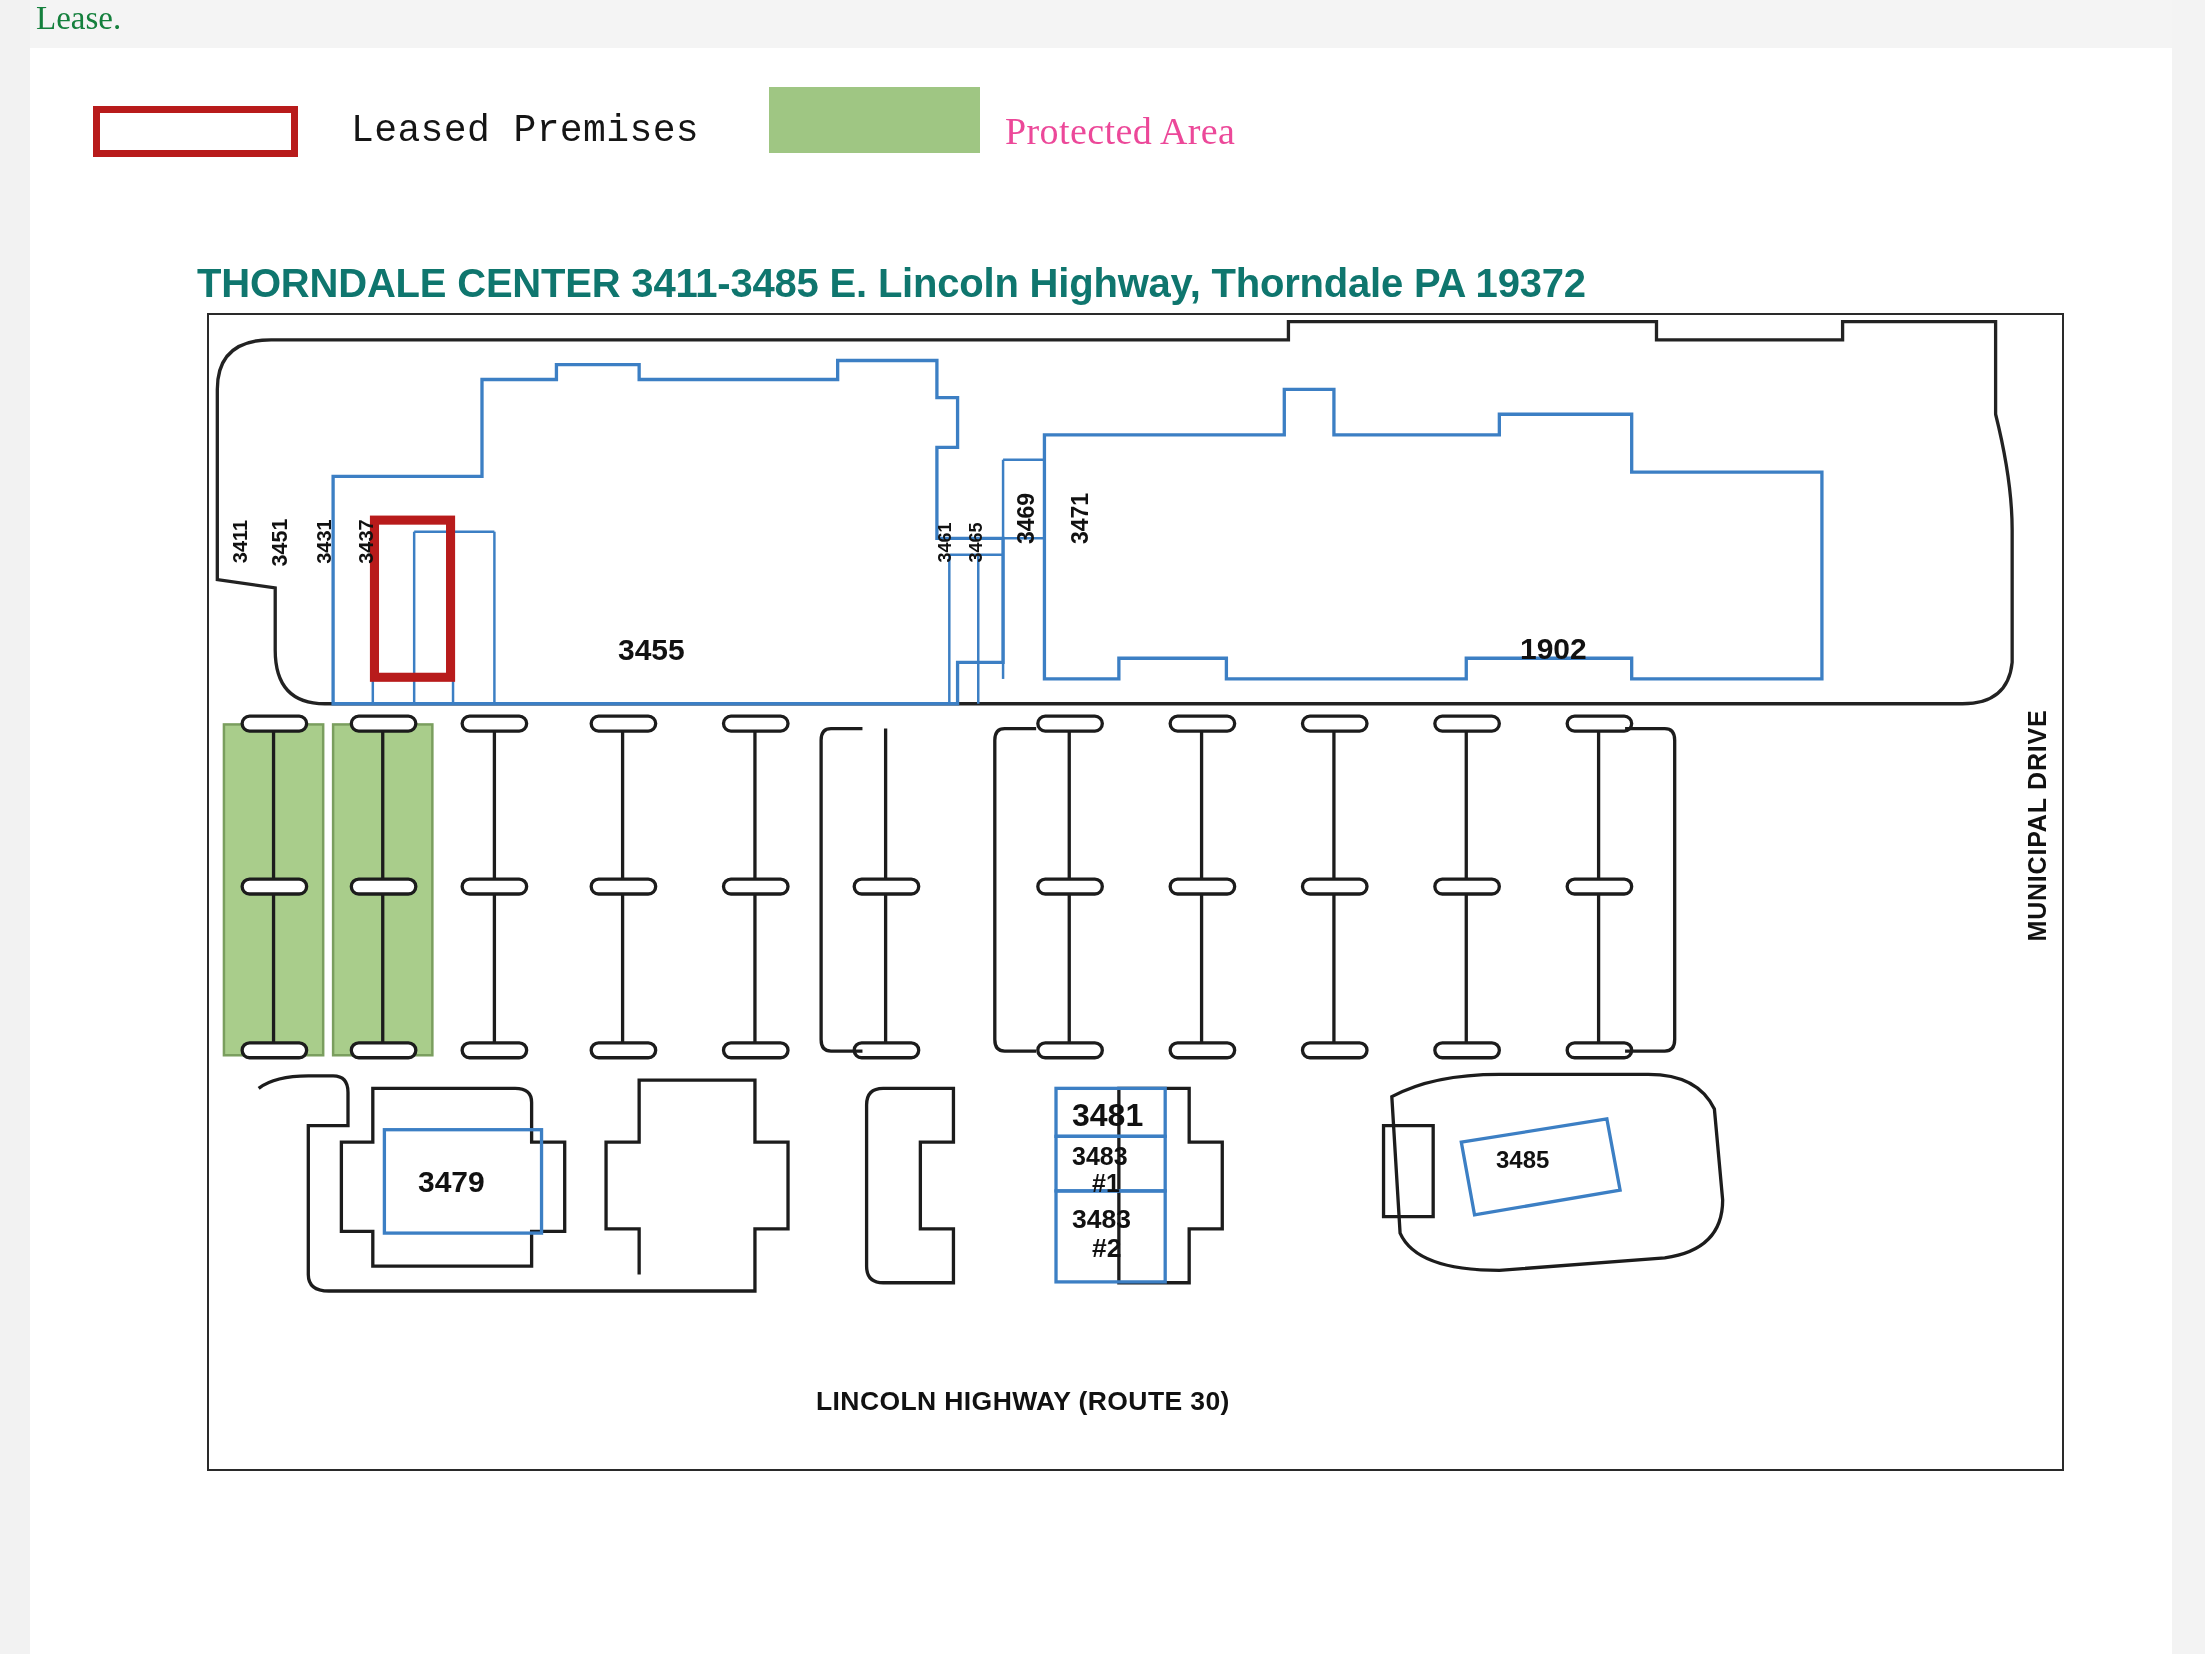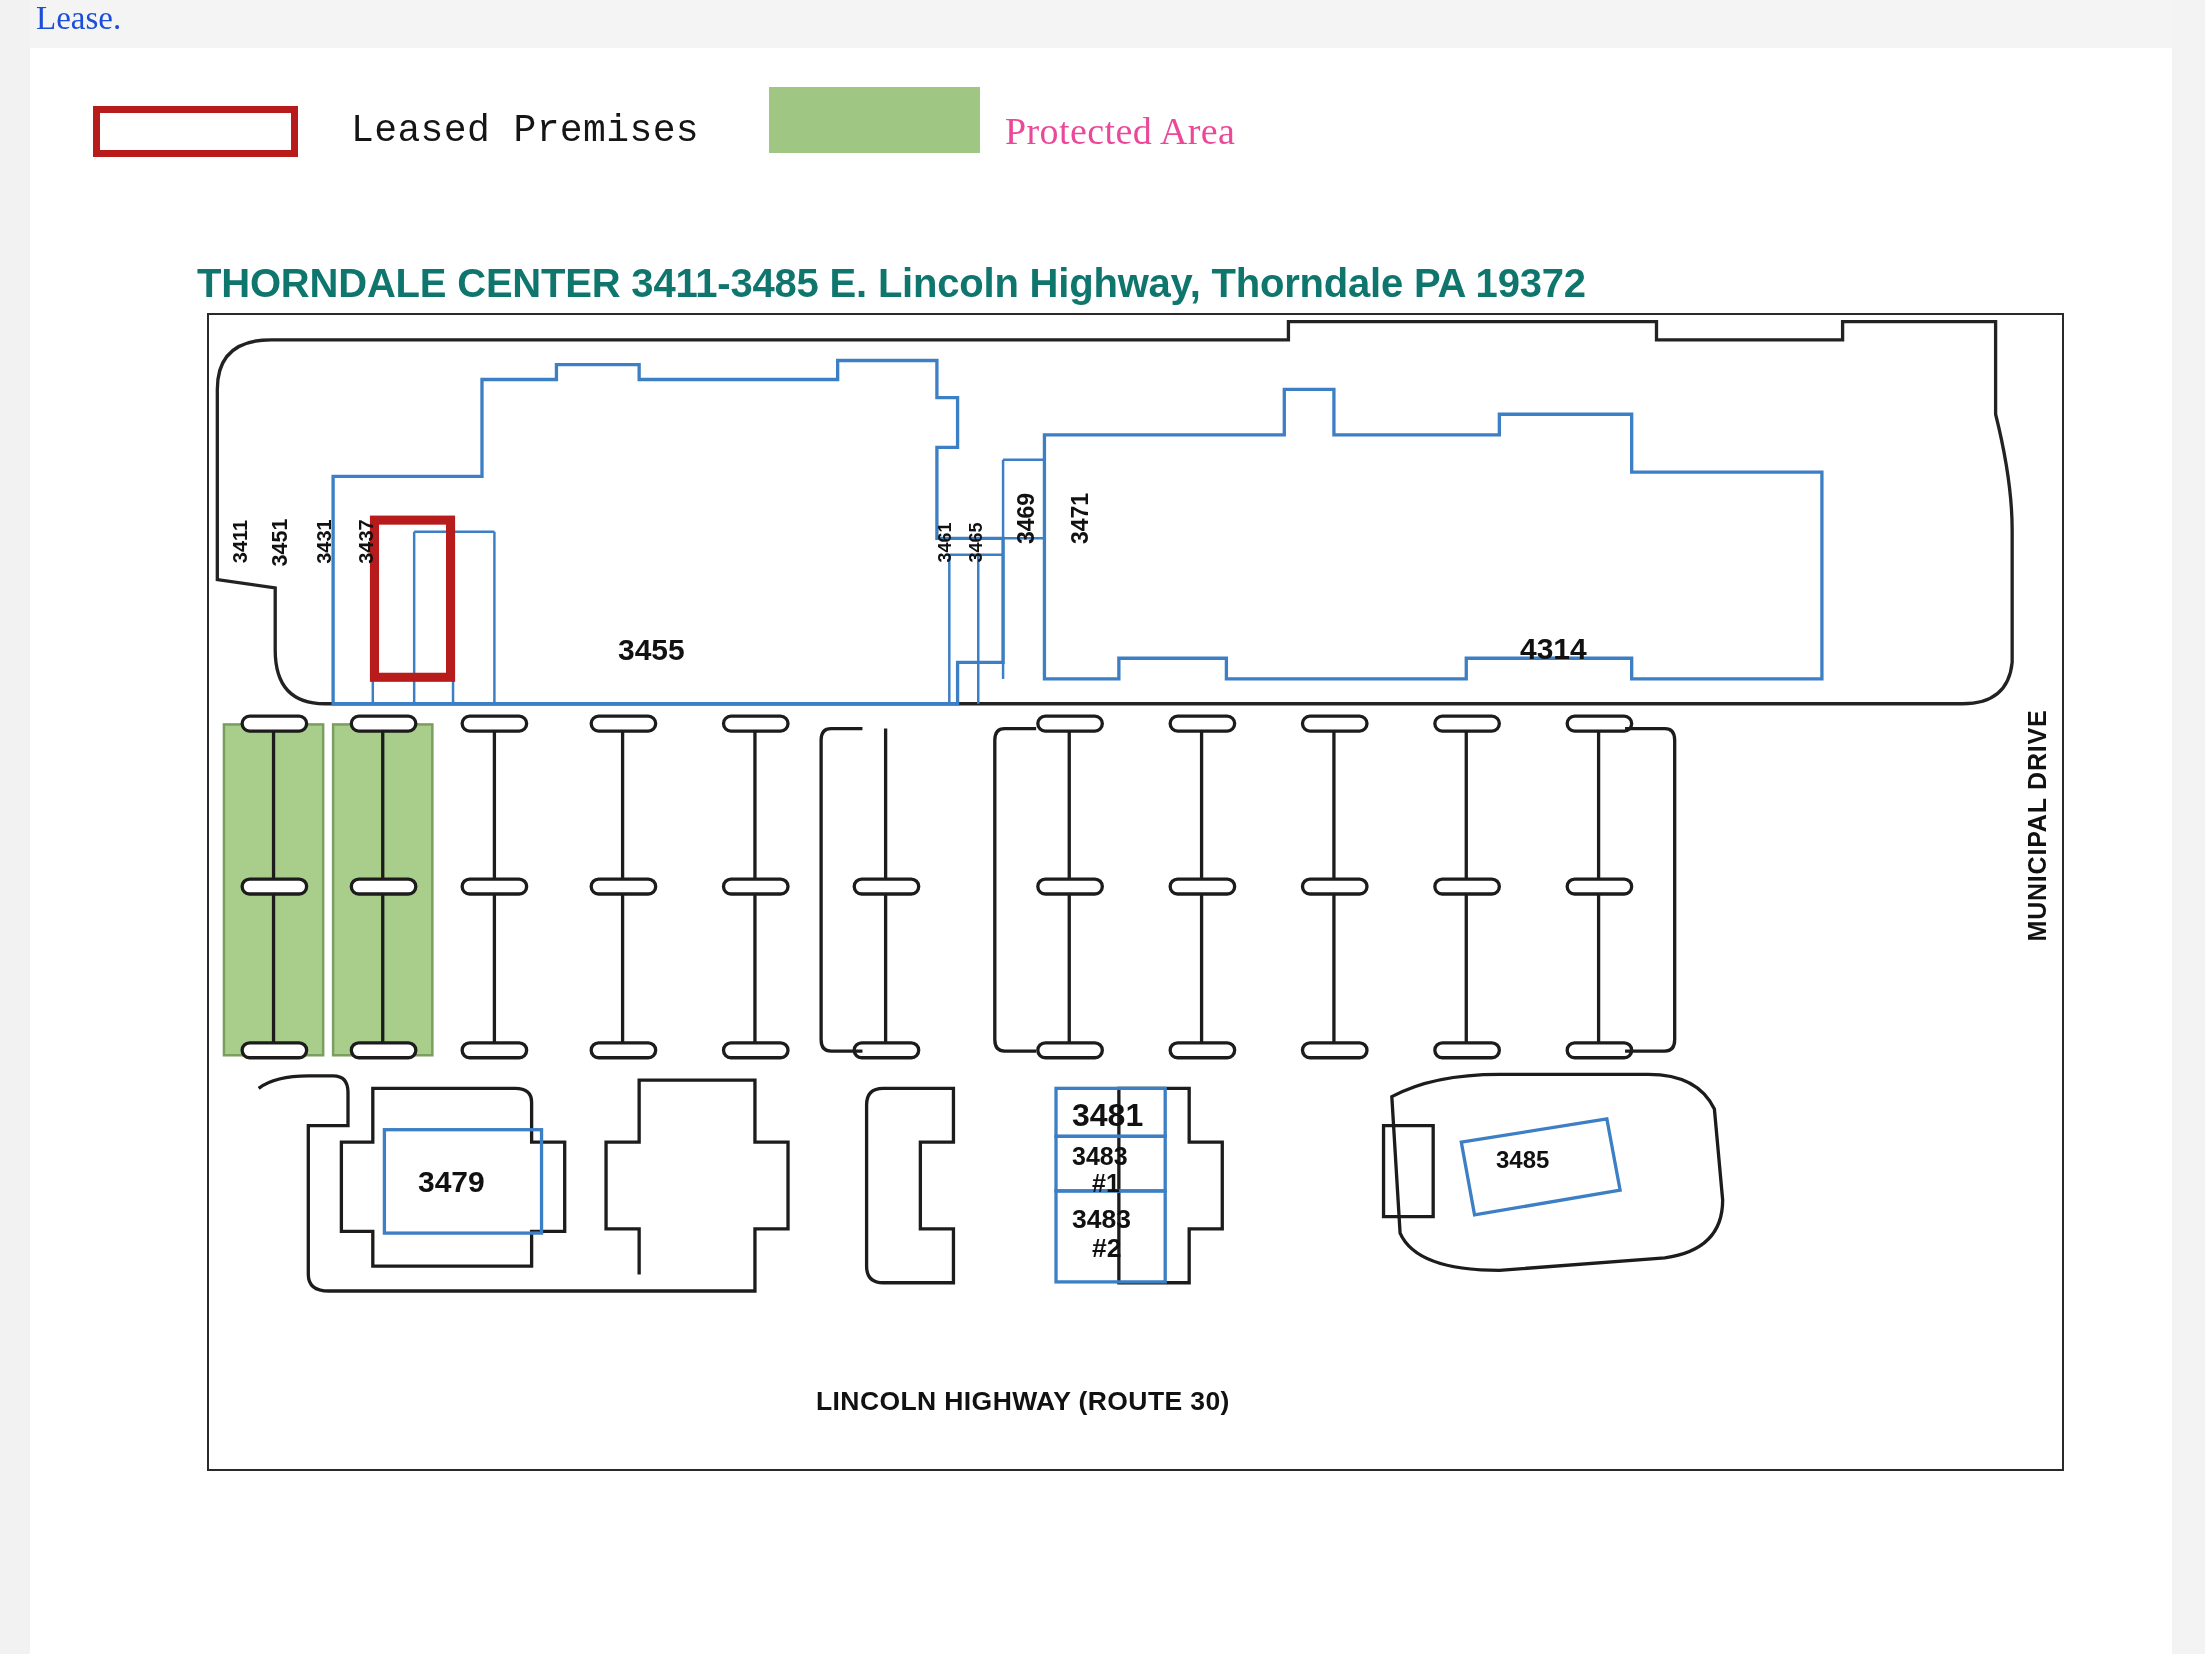--- a/index.html
+++ b/index.html
@@ -42,21 +42,21 @@
     background: #f4f4f4;
   }
 
   
   .crop-word {
     position: absolute;
     left: 36px;
     top: 6.6px;
     font-family: "Liberation Serif", serif;
     font-size: 33px;
-    color: #1d4ed8;
+    color: #15803d;
     height: 30px;
     overflow: hidden;
     line-height: 23px;
   }
 
   
   .legend-box-red {
     position: absolute;
     left: 93px;
     top: 106px;
@@ -271,21 +271,21 @@
     <span class="maplabel vert" style="left:74px; top:215px; width:83px; font-size:20px; text-align:center;">3431</span>
     <span class="maplabel vert" style="left:116px; top:215px; width:83px; font-size:20px; text-align:center;">3437</span>
 
     <span class="maplabel" style="left:409px; top:318px; font-size:30px;">3455</span>
 
     <span class="maplabel vert" style="left:695px; top:217px; width:83px; font-size:18px; text-align:center;">3461</span>
     <span class="maplabel vert" style="left:726px; top:217px; width:83px; font-size:18px; text-align:center;">3465</span>
     <span class="maplabel vert" style="left:759px; top:190px; width:116px; font-size:23px; text-align:center;">3469</span>
     <span class="maplabel vert" style="left:813px; top:190px; width:116px; font-size:23px; text-align:center;">3471</span>
 
-    <span class="maplabel" style="left:1311px; top:317px; font-size:30px;">4314</span>
+    <span class="maplabel" style="left:1311px; top:317px; font-size:30px;">1902</span>
 
     <span class="maplabel" style="left:209px; top:850px; font-size:30px;">3479</span>
 
     <span class="maplabel" style="left:863px; top:782px; font-size:32px;">3481</span>
 
     <span class="maplabel" style="left:863px; top:827px; font-size:25px;">3483</span>
     <span class="maplabel" style="left:883px; top:854px; font-size:25px;">#1</span>
 
     <span class="maplabel" style="left:863px; top:889px; font-size:26.5px;">3483</span>
     <span class="maplabel" style="left:883px; top:918px; font-size:26.5px;">#2</span>

